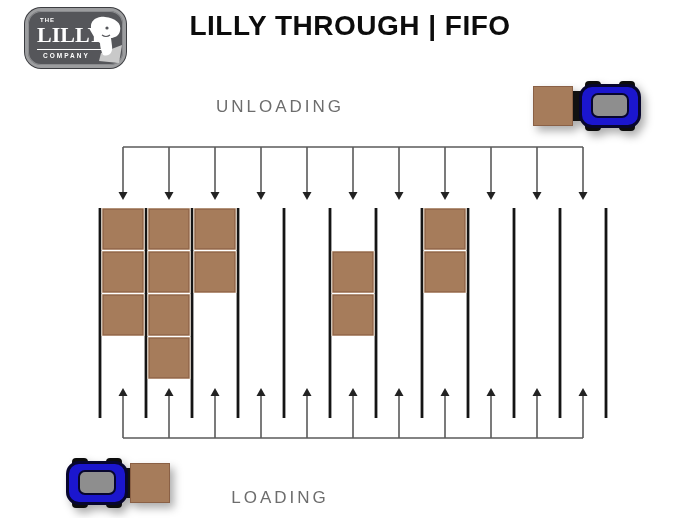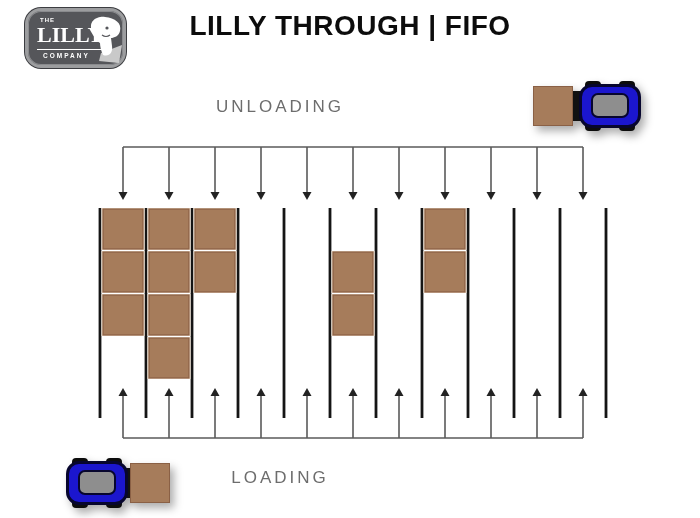--- a/index.html
+++ b/index.html
@@ -24,21 +24,21 @@
   
   .flow-label {
     position:absolute; left:0; width:560px;
     text-align:center;
     font-size:17px; font-weight:400;
     letter-spacing:3px;
     color:var(--label-text, #6d6d6d);
     font-family:"Liberation Sans", sans-serif;
   }
   .flow-label.top { top:97px; }
-  .flow-label.bottom { top:468px; }
+  .flow-label.bottom { top:488px; }
 
   
   .diagram-svg { position:absolute; left:0; top:0; }
 
   
   .logo {
     position:absolute; left:25px; top:8px;
     width:101px; height:60px;
     background:var(--logo-bg, #55565A);
     border:3px solid var(--logo-ring, #9C9D9F);

